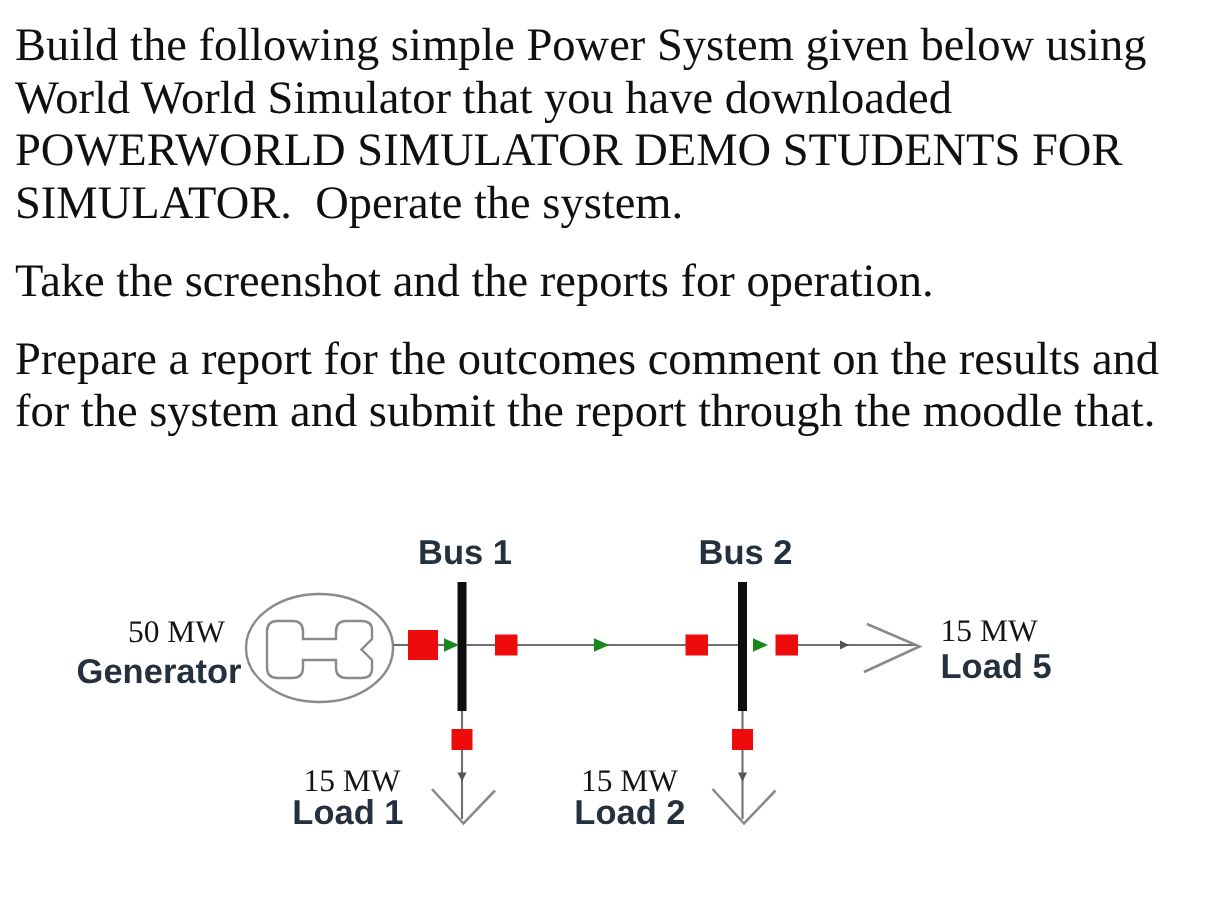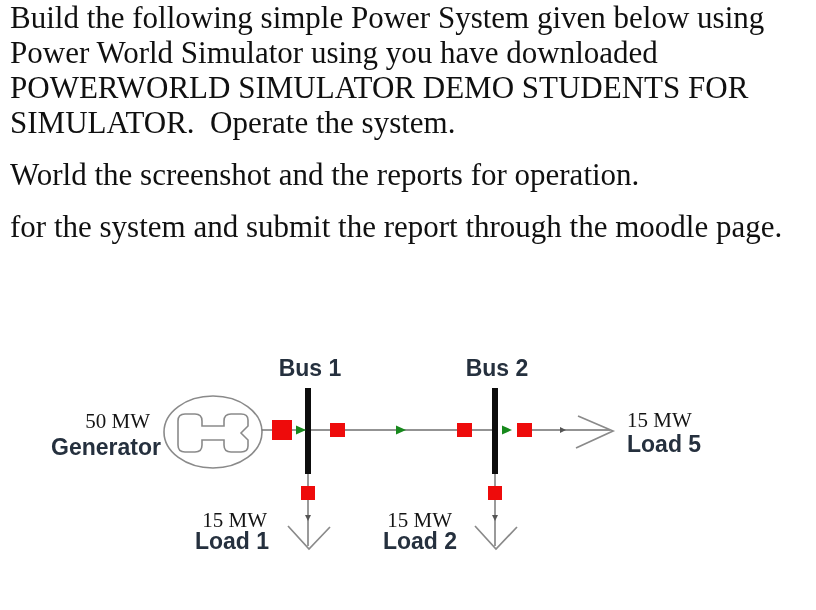--- a/index.html
+++ b/index.html
@@ -5,21 +5,21 @@
   html, body { margin:0; padding:0; }
   body {
     width:816px; height:610px;
     background:#ffffff;
     position:relative;
     overflow:hidden;
     font-family:"Liberation Serif", serif;
   }
   .text-block {
     position:absolute;
-    left:10px; top:0;
+    left:10px; top:12px;
     width:800px;
     color:#101010;
   }
   .para { margin:0 0 17px 0; }
   .line {
     font-size:31px;
     line-height:35px;
     white-space:pre;
   }
   .diagram {
@@ -42,29 +42,30 @@
     font-family:"Liberation Sans", sans-serif;
     font-weight:700; font-size:23px; fill:#25303e;
   }
 </style>
 </head>
 <body>
 
 <div class="text-block">
   <div class="para">
     <div class="line">Build the following simple Power System given below using</div>
-    <div class="line">Power World Simulator using you have downloaded</div>
+    <div class="line">World World Simulator that you have downloaded</div>
     <div class="line">POWERWORLD SIMULATOR DEMO STUDENTS FOR</div>
     <div class="line">SIMULATOR.  Operate the system.</div>
   </div>
   <div class="para">
-    <div class="line">World the screenshot and the reports for operation.</div>
+    <div class="line">Take the screenshot and the reports for operation.</div>
   </div>
   <div class="para">
-    <div class="line">for the system and submit the report through the moodle page.</div>
+    <div class="line">Prepare a report for the outcomes comment on the results and</div>
+    <div class="line">for the system and submit the report through the moodle that.</div>
   </div>
 </div>
 
 <div class="diagram">
   <svg width="816" height="270" viewBox="0 340 816 270" xmlns="http://www.w3.org/2000/svg">
 
     <text class="d-sans" x="310" y="376" text-anchor="middle">Bus 1</text>
     <text class="d-sans" x="497" y="376" text-anchor="middle">Bus 2</text>
 
     <text class="d-serif" x="150" y="428" text-anchor="end">50 MW</text>

